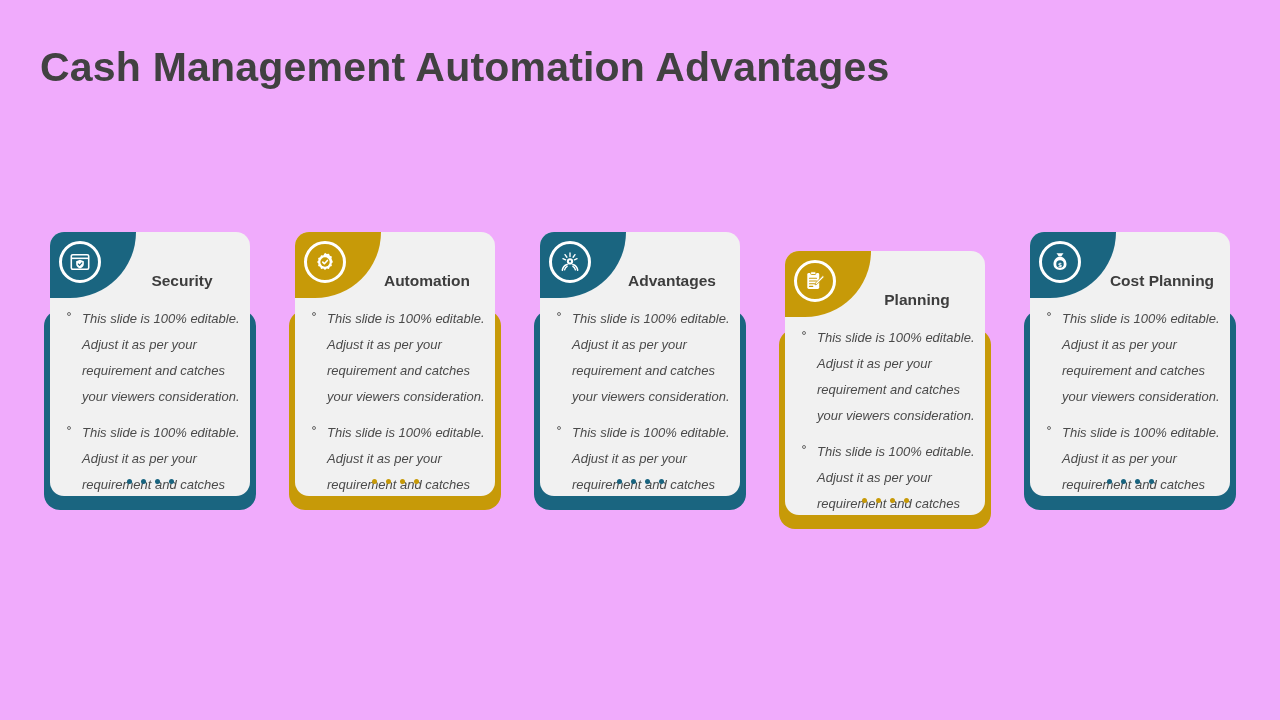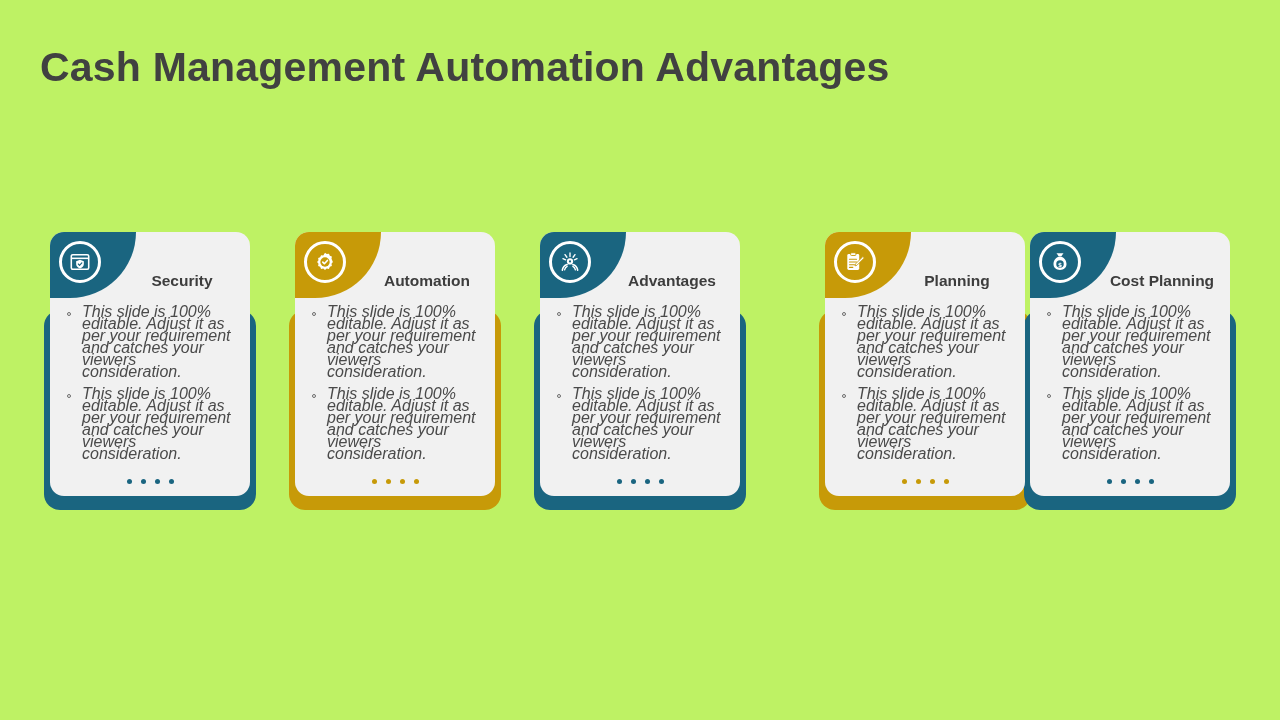--- a/index.html
+++ b/index.html
@@ -9,21 +9,21 @@
     height: 720px;
     background: #ffffff;
     font-family: "Liberation Sans", sans-serif;
     overflow: hidden;
   }
 
   .slide {
     position: relative;
     width: 1280px;
     height: 720px;
-    background: #bef264;
+    background: #f0abfc;
   }
 
   
   .slide-title {
     position: absolute;
     left: 40px;
     top: 44px;
     font-size: 41px;
     font-weight: bold;
     color: #414141;
@@ -118,22 +118,22 @@
     left: 14px;
     top: 74px;
     width: 176px;
     z-index: 4;
   }
 
   .bullet {
     position: relative;
     padding-left: 18px;
     margin-bottom: 10px;
-    font-size: 16px;
-    line-height: 12px;
+    font-size: 13px;
+    line-height: 26px;
     font-style: italic;
     color: #4a4a4a;
   }
   .bullet:last-child { margin-bottom: 0; }
 
   .bullet-marker {
     position: absolute;
     left: 3px;
     top: 6px;
     width: 4px;
@@ -239,21 +239,21 @@
             <div class="bullet"><span class="bullet-marker"></span><span>This slide is 100% editable. Adjust  it as per your requirement and catches your viewers consideration.</span></div>
           </div>
           <div class="card-dots">
             <span class="dot" style="background:#1a6580"></span>
             <span class="dot" style="background:#1a6580"></span>
             <span class="dot" style="background:#1a6580"></span>
             <span class="dot" style="background:#1a6580"></span>
           </div>
         </div>
       </div>
-      <div class="card" style="left: 775px;">
+      <div class="card" style="left: 735px; margin-top: 19px;">
         <div class="card-backplate" style="background:#c79a08"></div>
         <div class="card-panel">
           <div class="card-leaf" style="background:#c79a08"></div>
           <div class="card-badge" style="background:#c79a08">
             <svg xmlns="http://www.w3.org/2000/svg" viewBox="0 0 24 24" width="22" height="22">
               <rect x="3.6" y="3.4" width="13" height="17.2" rx="1.6" fill="#fff"></rect>
               <rect x="7.2" y="1.9" width="5.8" height="3" rx="1" fill="#fff" stroke="#c79a08" stroke-width="1"></rect>
               <g stroke="#c79a08" stroke-width="1.3" stroke-linecap="round">
                 <line x1="6" y1="9" x2="13.6" y2="9"></line>
                 <line x1="6" y1="12" x2="13.6" y2="12"></line>

